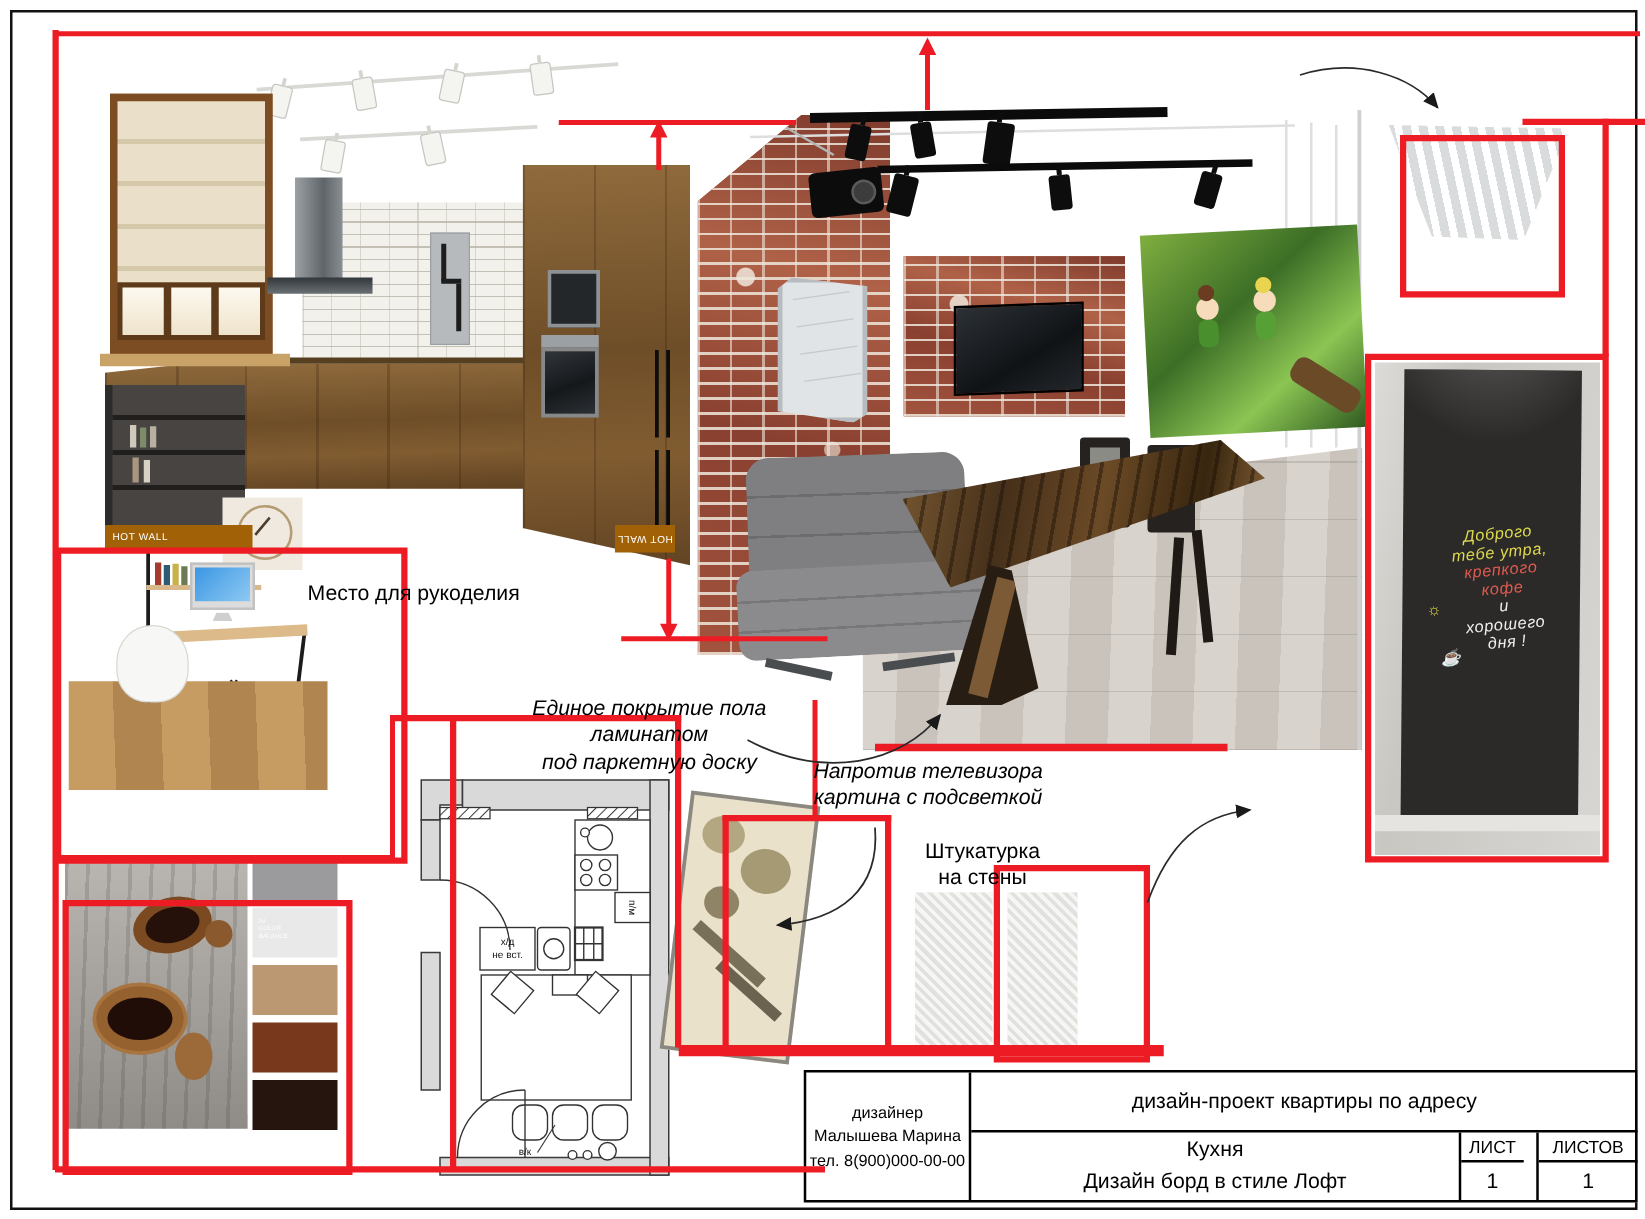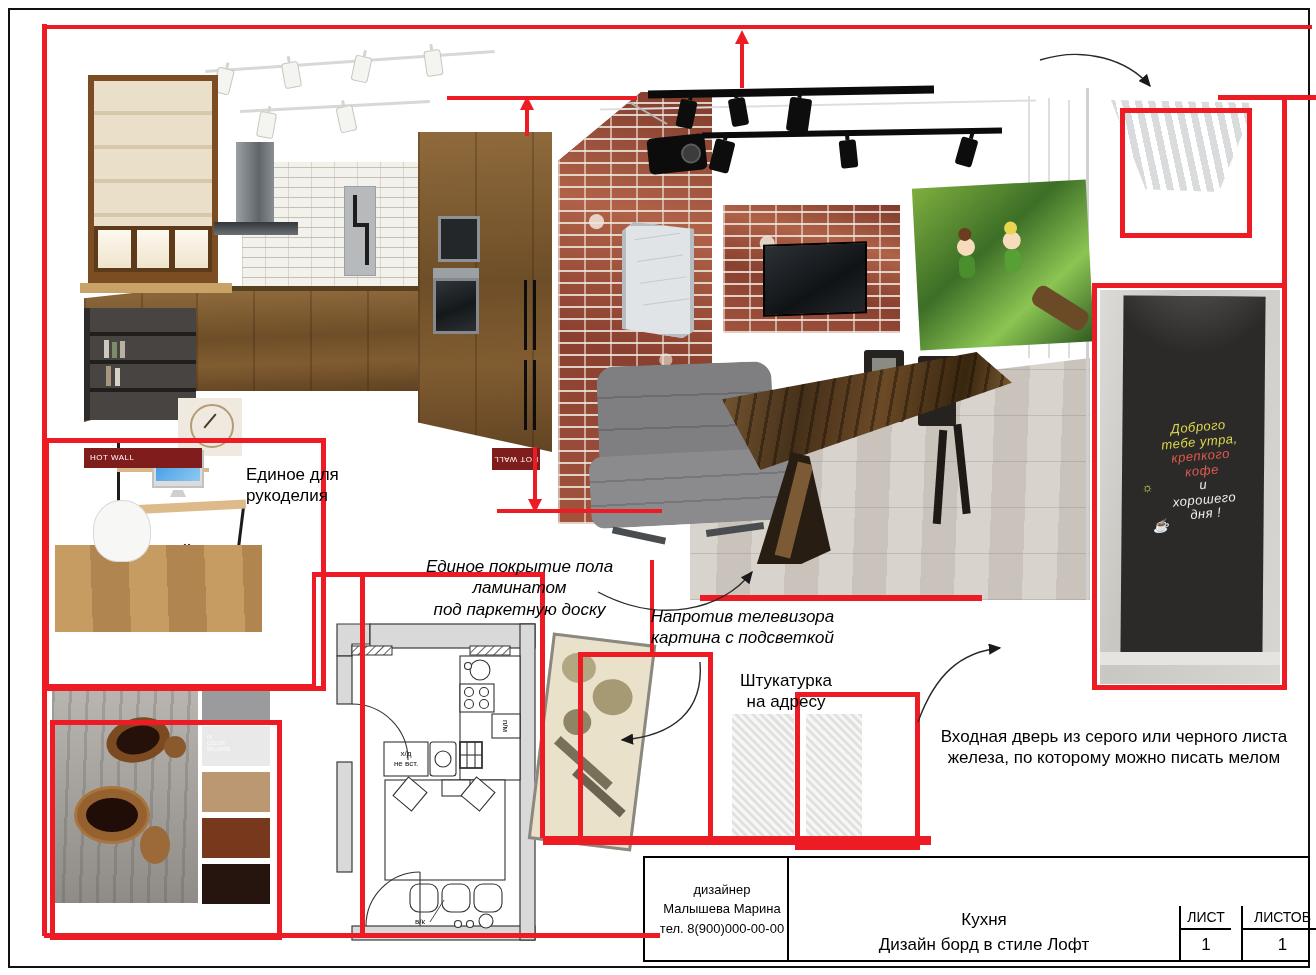--- a/index.html
+++ b/index.html
@@ -52,22 +52,22 @@
   #niche{left:344px;top:186px;width:30px;height:88px;background:#b6babd;border:1px solid #9aa0a4;z-index:4;}
   .pipe{position:absolute;background:#1d1d1d;}
   #lc-left{left:84px;top:286px;width:113px;height:136px;clip-path:polygon(0 9%,100% 0,100% 77%,0 100%);z-index:3;}
   #lc-back{left:196px;top:286px;width:229px;height:105px;z-index:3;border-top:5px solid #57401f;box-sizing:border-box;}
   #lc-right{left:424px;top:290px;width:46px;height:102px;clip-path:polygon(0 0,100% 16%,100% 84%,0 100%);z-index:3;}
   #tallcab{left:418px;top:132px;width:134px;height:330px;clip-path:polygon(0 0,100% 0,100% 97%,0 88%);z-index:4;}
   #micro{left:438px;top:216px;width:42px;height:46px;background:#23272a;border:3px solid #8d9194;box-sizing:border-box;z-index:5;}
   #ovensteel{left:433px;top:268px;width:46px;height:10px;background:#9aa0a3;z-index:5;}
   #oven{left:433px;top:278px;width:46px;height:56px;background:linear-gradient(160deg,#30353a,#15181b 55%,#2b3034);border:3px solid #85898c;box-sizing:border-box;z-index:5;}
   .handle{position:absolute;width:3px;background:#0d0d0d;z-index:5;}
-  .sticker{position:absolute;background:#7f1d1d;color:#fff;font-size:8px;line-height:1.1;
-     display:flex;align-items:center;justify-content:center;overflow:hidden;z-index:6;letter-spacing:.5px;margin-top:28px;}
+  .sticker{position:absolute;background:#a16207;color:#fff;font-size:8px;line-height:1.1;
+     display:flex;align-items:center;justify-content:center;overflow:hidden;z-index:6;letter-spacing:.5px;}
   #bookshelf{left:84px;top:308px;width:112px;height:112px;background:#474442;border-left:6px solid #2e2c2a;box-sizing:border-box;z-index:4;}
   .shelfbar{position:absolute;left:0;right:0;height:4px;background:#211f1e;}
   .bspine{position:absolute;bottom:0;width:5px;}
   #clock{left:178px;top:398px;width:64px;height:58px;background:#efe9df;z-index:4;}
   #clock::before{content:"";position:absolute;left:12px;top:6px;width:40px;height:40px;border:2px solid #b49c74;border-radius:50%;}
   #clock::after{content:"";position:absolute;left:31px;top:14px;width:2px;height:18px;background:#4a3c2c;transform:rotate(40deg);}
   
   #deskfloor{left:55px;top:545px;width:207px;height:87px;background:
      repeating-linear-gradient(88deg,#c79c63 0 38px,#b1854f 38px 76px);z-index:3;}
   .dk{z-index:4;}
@@ -139,21 +139,21 @@
   #plan{left:330px;top:572px;width:215px;height:385px;z-index:4;}
   
   #picframe{left:540px;top:638px;width:104px;height:208px;background:#e9e1ca;border:3px solid #8a8880;
      box-sizing:border-box;transform:rotate(7deg);z-index:4;overflow:hidden;}
   .picblob{position:absolute;border-radius:50%;background:#b3a782;}
   .picstrip{position:absolute;background:#79705a;transform:rotate(35deg);}
   .sample{top:714px;width:62px;height:122px;background:
      repeating-linear-gradient(45deg, rgba(255,255,255,.5) 0 3px, rgba(190,188,184,.25) 3px 6px),#ededeb;z-index:3;}
   
   #tb{left:643px;top:856px;width:667px;height:106px;border:2px solid #000;box-sizing:border-box;background:#fff;z-index:20;font-size:17px;}
-  .tbcell{position:absolute;display:flex;align-items:center;justify-content:center;text-align:center;box-sizing:border-box;margin-left:12px;}
+  .tbcell{position:absolute;display:flex;align-items:center;justify-content:center;text-align:center;box-sizing:border-box;}
   #tb-designer{left:0;top:0;width:132px;height:102px;border-right:2px solid #000;font-size:13px;line-height:1.5;}
   #tb-project{left:132px;top:0;width:533px;height:48px;border-bottom:2px solid #000;}
   #tb-room{left:132px;top:48px;width:390px;height:54px;line-height:1.45;}
   #tb-sheet{left:522px;top:48px;width:52px;height:54px;border-left:2px solid #000;}
   #tb-sheets{left:584px;top:48px;width:81px;height:54px;border-left:2px solid #000;}
   .tb-sub{position:absolute;left:0;right:0;display:flex;align-items:center;justify-content:center;}
   .tb-h{top:0;height:22px;border-bottom:2px solid #000;font-size:14px;}
   .tb-v{top:24px;height:30px;}
   svg text{font-family:"Liberation Sans",sans-serif;}
   #arrows{left:0;top:0;width:1316px;height:975px;z-index:60;pointer-events:none;}
@@ -429,34 +429,33 @@
       </marker>
     </defs>
     <g fill="none" stroke="#2a2a2a" stroke-width="1.4">
       <path d="M1040,60 C1085,46 1128,60 1150,86" marker-end="url(#ah)"></path>
       <path d="M598,592 C660,625 722,610 752,572" marker-end="url(#ah)"></path>
       <path d="M700,662 C704,712 672,736 622,740" marker-end="url(#ah)"></path>
       <path d="M918,722 C935,675 960,652 1000,648" marker-end="url(#ah)"></path>
     </g>
   </svg>
 
-  <div class="abs note" style="left:246px;top:464px;width:175px;text-align:left;">Единое для рукоделия</div>
+  <div class="abs note" style="left:246px;top:464px;width:175px;text-align:left;">Место для рукоделия</div>
   <div class="abs note pre" style="left:392px;top:556px;width:255px;font-style:italic;">Единое покрытие пола ламинатом
 под паркетную доску</div>
   <div class="abs note pre" style="left:640px;top:606px;width:205px;font-style:italic;">Напротив телевизора
 картина с подсветкой</div>
   <div class="abs note pre" style="left:722px;top:670px;width:128px;">Штукатурка
-на адресу</div>
-  <div class="abs note pre" style="left:938px;top:726px;width:352px;">Входная дверь из серого или черного листа
-железа, по которому можно писать мелом</div>
+на стены</div>
 
   <div class="abs" id="tb">
     <div class="tbcell pre" id="tb-designer">дизайнер
 Малышева Марина
 тел. 8(900)000-00-00</div>
+    <div class="tbcell" id="tb-project">дизайн-проект квартиры по адресу</div>
     <div class="tbcell pre" id="tb-room">Кухня
 Дизайн борд в стиле Лофт</div>
     <div class="tbcell" id="tb-sheet">
       <div class="tb-sub tb-h">ЛИСТ</div>
       <div class="tb-sub tb-v">1</div>
     </div>
     <div class="tbcell" id="tb-sheets">
       <div class="tb-sub tb-h">ЛИСТОВ</div>
       <div class="tb-sub tb-v">1</div>
     </div>

